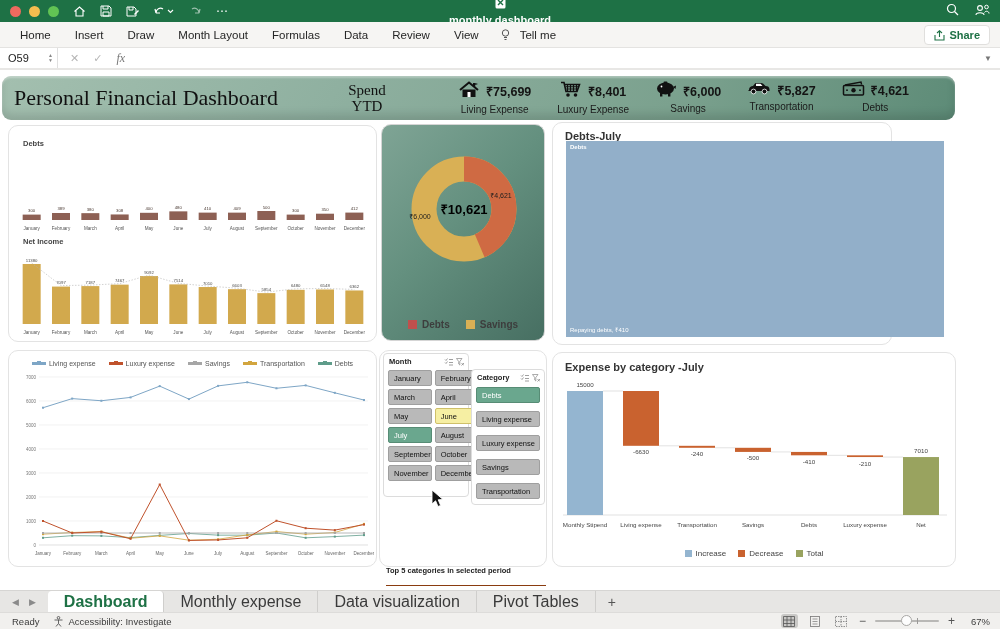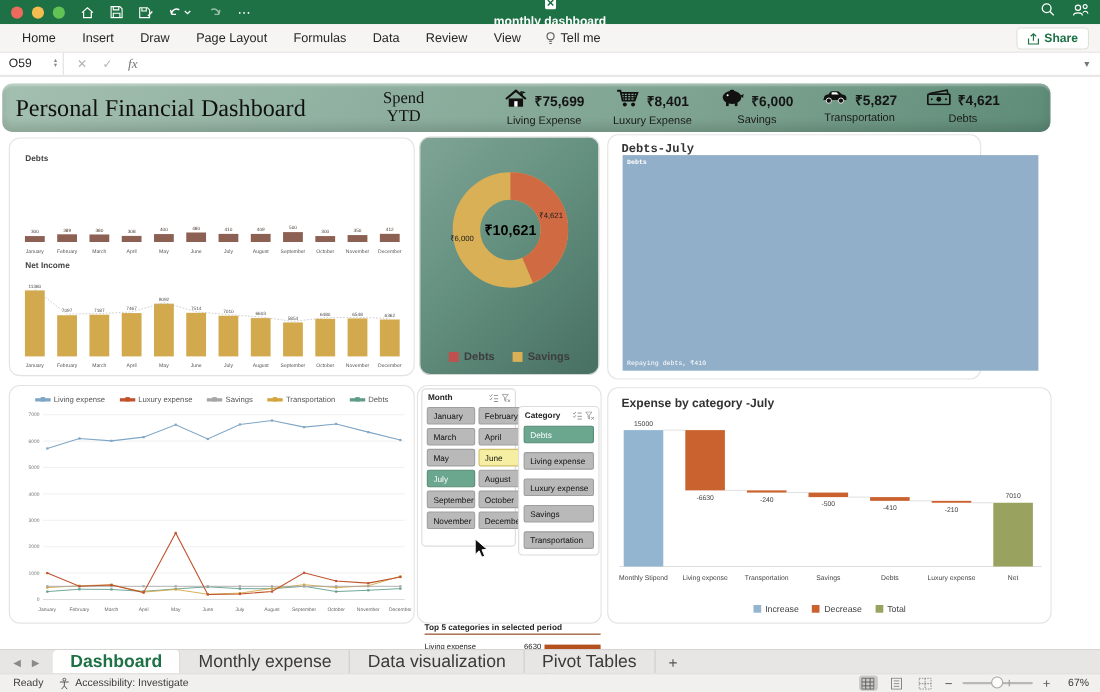--- a/index.html
+++ b/index.html
@@ -11,21 +11,21 @@
   .titlebar { position:absolute; left:0; top:0; width:1000px; height:22px; background:#1e7145; display:flex; align-items:center; }
   .tl { width:11px; height:11px; border-radius:50%; margin-left:8px; }
   .tl.red{background:#ee6a5f; margin-left:10px;} .tl.yel{background:#f5bd4f;} .tl.grn{background:#61c354;}
   .tb-ico { margin-left:14px; display:flex; align-items:center; }
   .tb-title { position:absolute; left:0; right:0; text-align:center; color:#fff; font-size:11px; font-weight:bold; display:flex; justify-content:center; align-items:center; gap:5px; pointer-events:none;flex-direction:column; }
   .tb-right { position:absolute; right:10px; display:flex; gap:16px; align-items:center; }
 
   
   .menubar { position:absolute; left:0; top:22px; width:1000px; height:26px; background:#f6f5f3; border-bottom:1px solid #e4e3e1; display:flex; align-items:center; padding-left:8px; }
   .menu-item { font-size:11.5px; color:#262626; padding:0 12px; cursor:default; }
-  .tellme { display:flex; align-items:center; gap:5px; font-size:11.5px; color:#262626; padding:0 10px; }
+  .tellme { display:flex; align-items:center; gap:10px; font-size:11.5px; color:#262626; padding:0 10px; }
   .share-btn { position:absolute; right:10px; top:3px; height:20px; background:#fff; border:1px solid #e0dfdd; border-radius:4px; display:flex; align-items:center; gap:4px; padding:0 9px; font-size:11px; font-weight:bold; color:#1e7145; }
 
   
   .formulabar { position:absolute; left:0; top:48px; width:1000px; height:22px; background:#fff; border-bottom:2px solid #e8e7e5; display:flex; align-items:center; }
   .namebox { width:58px; height:100%; border-right:1px solid #e0e0e0; display:flex; align-items:center; justify-content:space-between; padding:0 4px 0 8px; font-size:11px; color:#222; }
   .stepper { display:flex; flex-direction:column; font-size:5px; color:#888; line-height:5px; }
   .fb-icons { display:flex; align-items:center; gap:14px; margin-left:12px; color:#b5b5b5; font-size:11px; }
   .fx { font-style:italic; font-family:"Liberation Serif",serif; color:#777; font-size:12px; }
   .fb-caret { position:absolute; right:8px; color:#777; font-size:8px; }
 
@@ -66,21 +66,21 @@
   .slicer-head { display:flex; align-items:center; justify-content:space-between; padding:3px 4px 1px 5px; }
   .slicer-title { font-size:7.5px; font-weight:bold; color:#222; }
   .slicer-icons { display:flex; gap:3px; }
   .slicer-body-grid { display:grid; grid-template-columns:1fr 1fr; gap:3px; padding:3px 4px; }
   .slicer-body-col { display:grid; grid-template-rows:repeat(5,1fr); gap:8px; padding:4px 4px; }
   .slicer-btn { height:16px; border-radius:2px; background:#b9b9b9; border:1px solid #9f9f9f; font-size:7.5px; color:#111; display:flex; align-items:center; padding-left:5px; }
   .slicer-btn.sel { background:#6aa78e; border-color:#578c75; color:#fff; }
   .slicer-btn.hov { background:#f6efa3; border-color:#cfc069; color:#111; }
 
   .top5 { position:absolute; left:386px; top:496px; width:160px; }
-  .top5-title { font-size:7.5px; font-weight:bold; color:#222; border-bottom:1.5px solid #8a3c10; padding-bottom:1px; margin-bottom:6px; }
+  .top5-title { font-size:7.5px; font-weight:bold; color:#222; border-bottom:1.5px solid #8a3c10; padding-bottom:10px; margin-bottom:6px; }
   .t5row { display:flex; align-items:center; height:11px; }
   .t5label { flex:0 0 82px; font-size:7px; color:#222; }
   .t5val { flex:0 0 24px; font-size:7px; color:#222; text-align:right; margin-right:3px; }
   .t5bar { height:6px; background:#b5511f; }
 
   .wf-legend { position:absolute; left:0; right:0; bottom:8px; display:flex; justify-content:center; gap:12px; }
   .wf-legend .entry { display:flex; align-items:center; gap:4px; font-size:8px; color:#444; }
   .sq7 { width:7px; height:7px; }
 
   
@@ -162,21 +162,21 @@
             <path d="M9.5 9.5 C10.5 7.5 14 8 14 10.5" fill="none" stroke="#fff" stroke-width="1"></path>
           </svg></span>
     </div>
   </div>
 
   <div class="menubar">
     <div id="menu-items" style="display:flex;">
         <span class="menu-item">Home</span>
         <span class="menu-item">Insert</span>
         <span class="menu-item">Draw</span>
-        <span class="menu-item">Page Layout</span>
+        <span class="menu-item">Month Layout</span>
         <span class="menu-item">Formulas</span>
         <span class="menu-item">Data</span>
         <span class="menu-item">Review</span>
         <span class="menu-item">View</span>
       </div>
     <div class="tellme">
       <svg width="9" height="12" viewBox="0 0 9 12">
           <circle cx="4.5" cy="4" r="3.2" fill="none" stroke="#555" stroke-width="1"></circle>
           <path d="M3 8.5 H6 M3.5 10.5 H5.5" stroke="#555" stroke-width="1"></path>
         </svg>
@@ -373,21 +373,21 @@
           <text x="112" y="61" font-size="7" fill="#1d1d1d" text-anchor="middle" font-weight="normal">₹4,621</text>
           <text x="31" y="82" font-size="7" fill="#1d1d1d" text-anchor="middle" font-weight="normal">₹6,000</text>
           <text x="75" y="76.5" font-size="13" fill="#000" text-anchor="middle" font-weight="bold">₹10,621</text>
         </svg>
       <div class="donut-legend" id="donut-legend">
           <span class="entry"><span class="sq" style="background:#c0504d"></span>Debts</span>
           <span class="entry"><span class="sq" style="background:#d9b055"></span>Savings</span>
         </div>
     </div>
 
-    <div class="panel" style="left:552px; top:52px; width:340px; height:223px;font-family:Liberation Mono, monospace;">
+    <div class="panel" style="left:552px; top:52px; width:340px; height:223px;">
       <div class="big-title" style="position:absolute; left:12px; top:7px;" id="treemap-title">Debts-July</div>
       <div class="treemap">
         <div class="region" id="treemap-region">Debts</div>
         <div class="leaf" id="treemap-leaf">Repaying debts, ₹410</div>
       </div>
     </div>
 
     <div class="panel" style="left:8px; top:280px; width:369px; height:217px;">
       <div class="line-legend" id="line-legend">
           <span class="entry"><span class="lmark" style="background:#7ea6c6"></span>Living expense</span>

